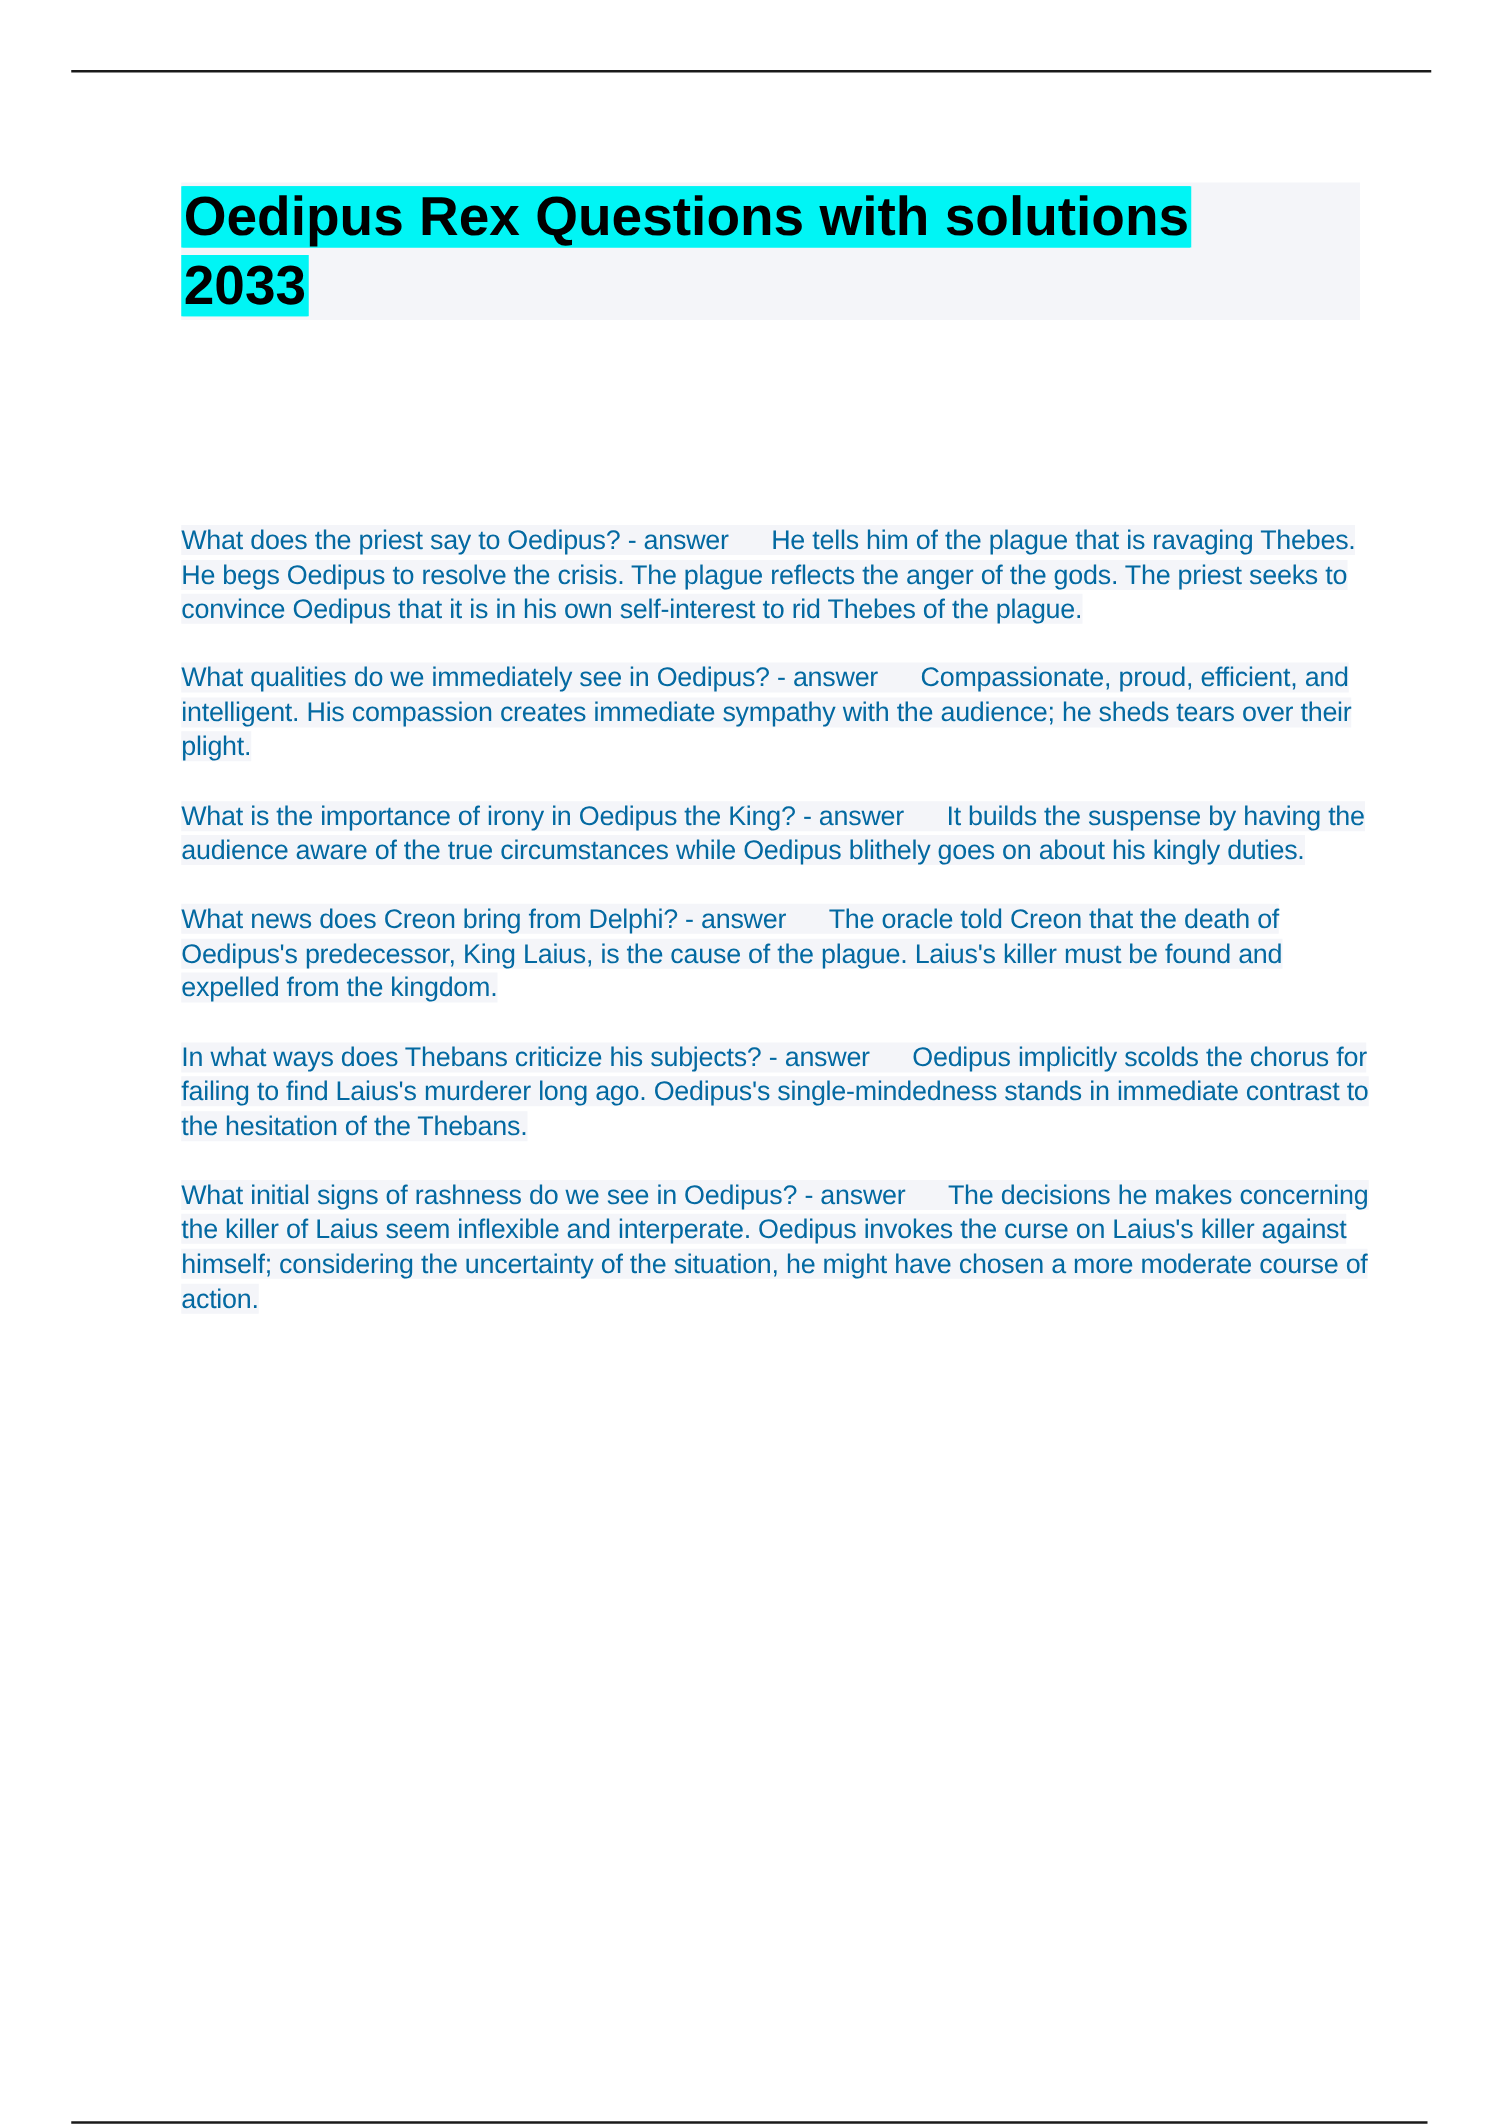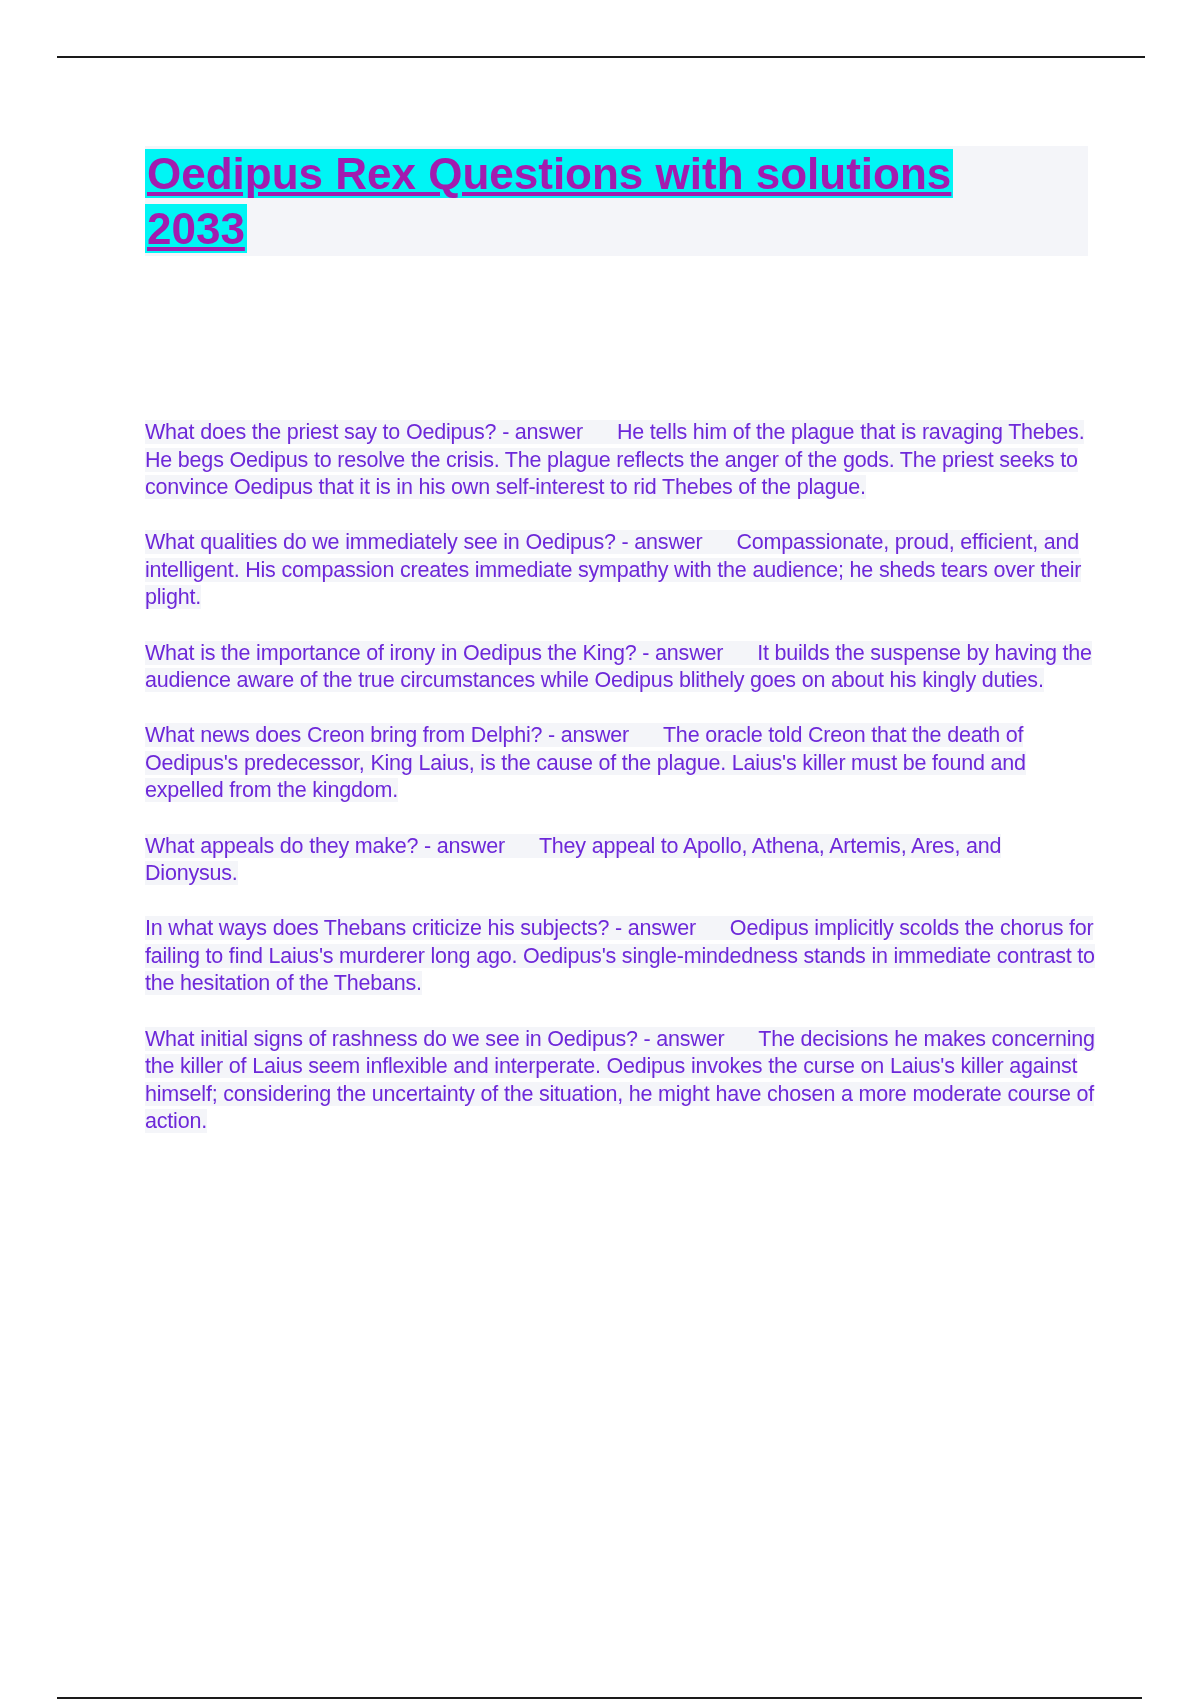--- a/index.html
+++ b/index.html
@@ -12,50 +12,48 @@
   .rule.top { top: 56px; }
   .rule.bottom { top: 1697px; width: 1085px; }
 
   .title-band {
     position: absolute; left: 145px; top: 146px; width: 943px; height: 110px;
     background: #f4f5f9;
   }
   .title {
     position: absolute; left: 145px; top: 146px; width: 900px;
     margin: 0; font-weight: bold; font-size: 44px; line-height: 55px;
-    color: #a21caf;
-    text-decoration: underline;
+    color: #000000;
   }
   .title span {
     background: #00f5f5;
     box-decoration-break: clone; -webkit-box-decoration-break: clone;
     padding: 0 1px;
   }
 
   .qa-list { position: absolute; left: 145px; top: 419px; width: 950px; }
   .qa {
     margin: 0 0 27.5px 0;
-    font-size: 21.5px; line-height: 27.6px; color: #6d28d9;
+    font-size: 21.5px; line-height: 27.6px; color: #0369a1;
     letter-spacing: -0.2px;
   }
   .qa .line { display: inline; background: #f4f5f9;
     box-decoration-break: clone; -webkit-box-decoration-break: clone; }
   .qa .gap { display: inline-block; width: 34px; }
 </style>
 </head>
 <body>
 
 <div class="rule top"></div>
 
 <div class="title-band"></div>
 <h1 class="title"><span><span>Oedipus Rex Questions with solutions</span><br><span>2033</span></span></h1>
 
 <div class="qa-list">
   <p class="qa"><span class="line"><span>What does the priest say to Oedipus?</span> <span>- answer</span><span class="gap"></span><span>He tells him of the plague that is ravaging Thebes. He begs Oedipus to resolve the crisis. The plague reflects the anger of the gods. The priest seeks to convince Oedipus that it is in his own self-interest to rid Thebes of the plague.</span></span></p>
   <p class="qa"><span class="line"><span>What qualities do we immediately see in Oedipus?</span> <span>- answer</span><span class="gap"></span><span>Compassionate, proud, efficient, and intelligent. His compassion creates immediate sympathy with the audience; he sheds tears over their plight.</span></span></p>
   <p class="qa"><span class="line"><span>What is the importance of irony in Oedipus the King?</span> <span>- answer</span><span class="gap"></span><span>It builds the suspense by having the audience aware of the true circumstances while Oedipus blithely goes on about his kingly duties.</span></span></p>
   <p class="qa"><span class="line"><span>What news does Creon bring from Delphi?</span> <span>- answer</span><span class="gap"></span><span>The oracle told Creon that the death of Oedipus's predecessor, King Laius, is the cause of the plague. Laius's killer must be found and expelled from the kingdom.</span></span></p>
-  <p class="qa"><span class="line"><span>What appeals do they make?</span> <span>- answer</span><span class="gap"></span><span>They appeal to Apollo, Athena, Artemis, Ares, and Dionysus.</span></span></p>
   <p class="qa"><span class="line"><span>In what ways does Thebans criticize his subjects?</span> <span>- answer</span><span class="gap"></span><span>Oedipus implicitly scolds the chorus for failing to find Laius's murderer long ago. Oedipus's single-mindedness stands in immediate contrast to the hesitation of the Thebans.</span></span></p>
   <p class="qa"><span class="line"><span>What initial signs of rashness do we see in Oedipus?</span> <span>- answer</span><span class="gap"></span><span>The decisions he makes concerning the killer of Laius seem inflexible and interperate. Oedipus invokes the curse on Laius's killer against himself; considering the uncertainty of the situation, he might have chosen a more moderate course of action.</span></span></p>
 </div>
 
 <div class="rule bottom"></div>
 
 </body></html>

